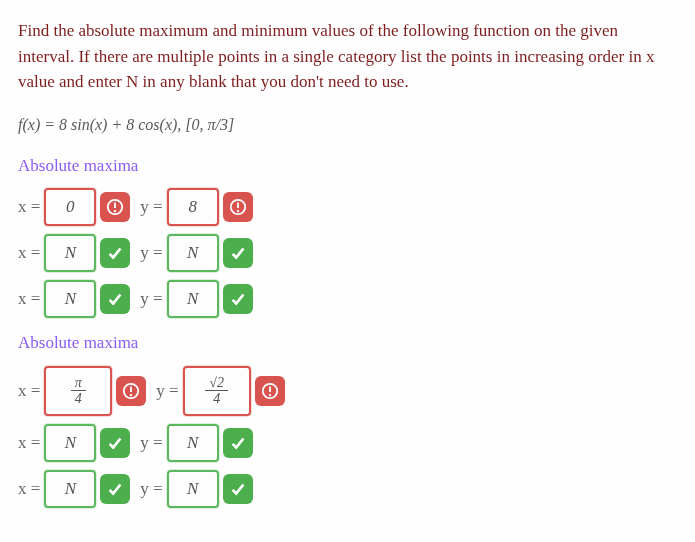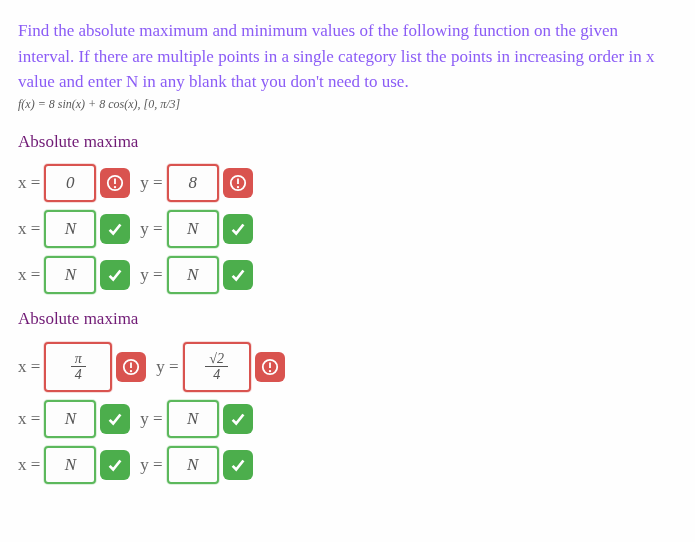--- a/index.html
+++ b/index.html
@@ -7,31 +7,32 @@
   padding: 18px;
   font-family: Georgia, 'Times New Roman', serif;
   color: #5a5a5a;
   background: #fefefe;
   width: 695px;
   box-sizing: border-box;
   font-size: 17px;
   line-height: 1.5;
 }
 .problem-text {
-  color: #8b5cf6;
+  margin-bottom: 18px;
+  color: #7f1d1d;
 }
 .formula {
   font-style: italic;
   margin-bottom: 16px;
-  font-size: 12px;
+  font-size: 16px;
 }
 .section-header {
   margin-top: 12px;
   margin-bottom: 10px;
-  color: #701a75;
+  color: #8b5cf6;
 }
 .answer-row {
   display: flex;
   align-items: center;
   margin-bottom: 8px;
 }
 .label {
   margin-right: 4px;
   color: #666;
 }

